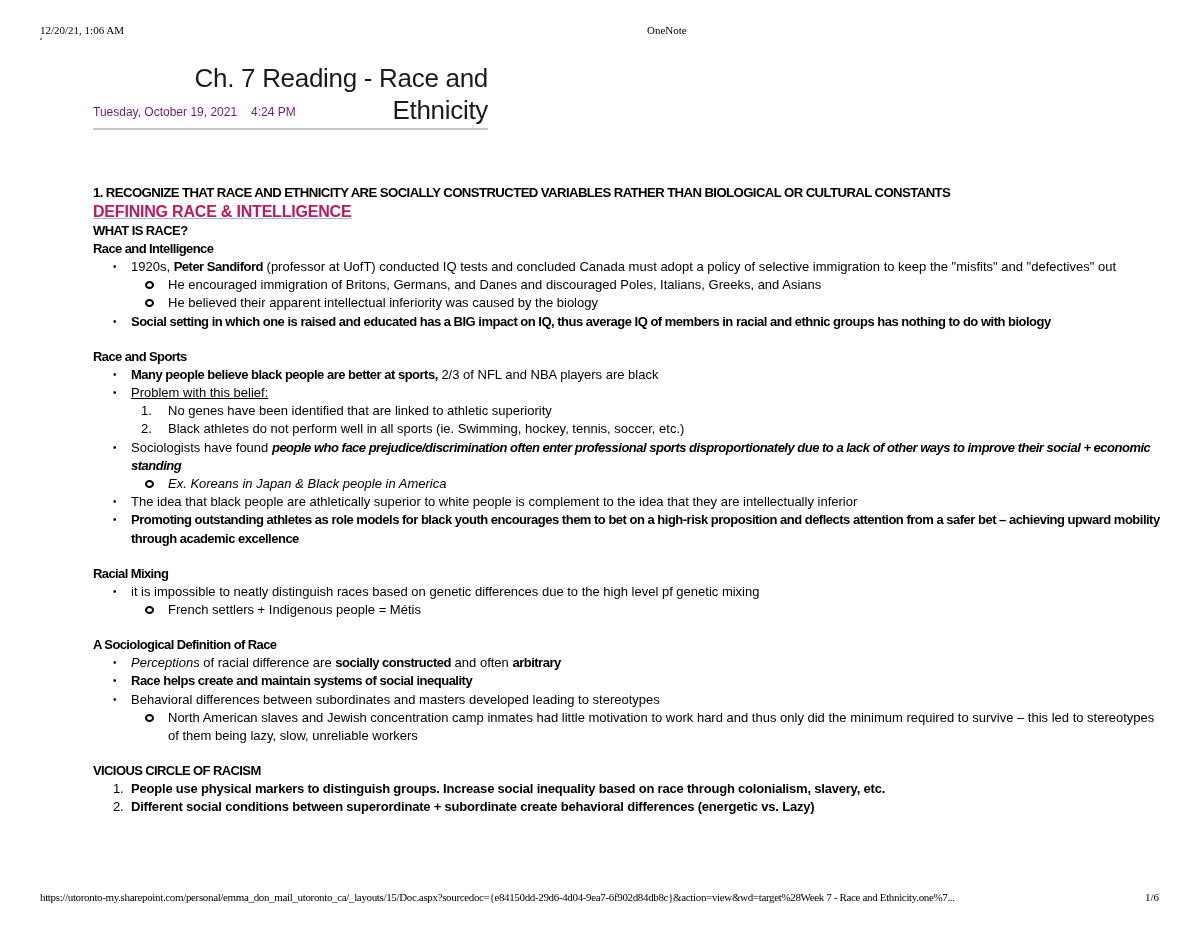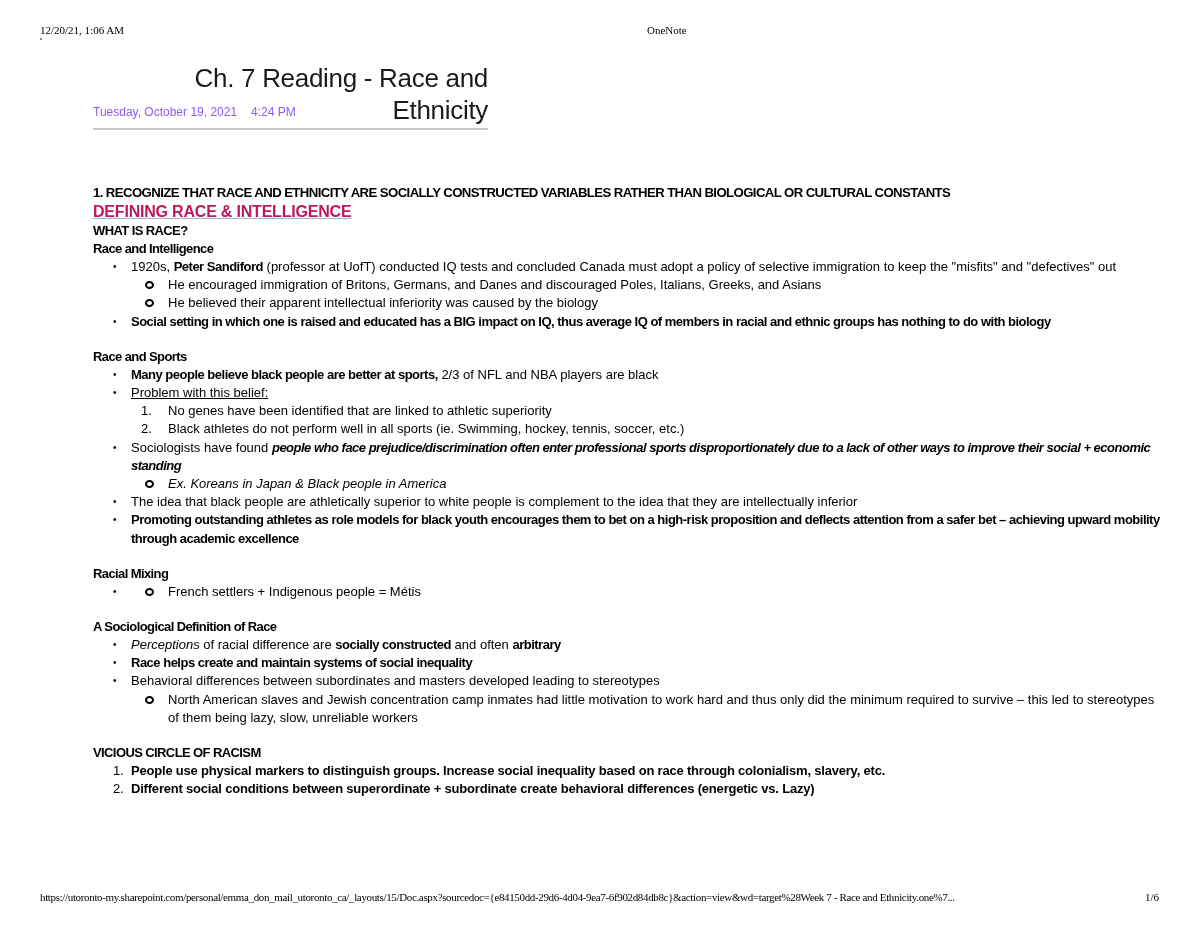--- a/index.html
+++ b/index.html
@@ -13,21 +13,21 @@
     .print-header { top: 24px; height: 16px; }
     .print-header .date { position: absolute; left: 40px; }
     .print-header .app { position: absolute; left: 647px; }
     .print-header .tick { position: absolute; left: 40px; top: 14px; width: 2px; height: 2px; background: #888; }
     .print-footer { top: 891px; height: 16px; }
     .print-footer .url { position: absolute; left: 40px; width: 1090px; white-space: nowrap; overflow: hidden; letter-spacing: -0.35px; }
     .print-footer .page { position: absolute; left: 1145px; }
 
     .page-title-wrap { position: absolute; left: 93px; top: 62px; width: 395px; border-bottom: 2px solid #c8c8c8; padding-bottom: 2px; text-align: right; }
     .page-title { font-family: "Liberation Sans", sans-serif; font-size: 26px; color: #1a1a1a; font-weight: normal; letter-spacing: -0.3px; line-height: 32px; }
-    .page-date { position: absolute; left: 93px; top: 105px; font-size: 12px; color: #8b5cf6; }
+    .page-date { position: absolute; left: 93px; top: 105px; font-size: 12px; color: #701a75; }
     .page-date .time { margin-left: 14px; }
 
     .content { position: absolute; left: 93px; top: 184px; width: 1070px; font-size: 13px; line-height: 18.2px; }
     .h-objective { font-weight: bold; font-size: 13.2px; letter-spacing: -0.6px; line-height: 18px; }
     .h-defining { font-weight: bold; font-size: 16px; color: #be185d; text-decoration: underline; text-decoration-color: #9db3d8; line-height: 20px; letter-spacing: -0.2px; }
     .h-sub { font-weight: bold; font-size: 13px; letter-spacing: -0.6px; line-height: 18px; }
     .h-section { font-weight: bold; font-size: 13px; letter-spacing: -0.6px; line-height: 18px; }
     .gap { height: 17px; }
 
     ul.l1, ol.l1 { list-style: none; padding-left: 0; }
@@ -112,20 +112,21 @@
       <span class="mk">•</span>
       <span class="b">Promoting outstanding athletes as role models for black youth encourages them to bet on a high-risk proposition and deflects attention from a safer bet – achieving upward mobility through academic excellence</span>
     </li>
   </ul>
   <div class="gap"></div>
 
   <div class="h-section">Racial Mixing</div>
   <ul class="l1">
     <li>
       <span class="mk">•</span>
+      <span>it is impossible to neatly distinguish races based on genetic differences due to the high level pf genetic mixing</span>
       <ul class="l2">
         <li><span class="mk"></span><span>French settlers + Indigenous people = Métis</span></li>
       </ul>
     </li>
   </ul>
   <div class="gap"></div>
 
   <div class="h-section">A Sociological Definition of Race</div>
   <ul class="l1">
     <li>

